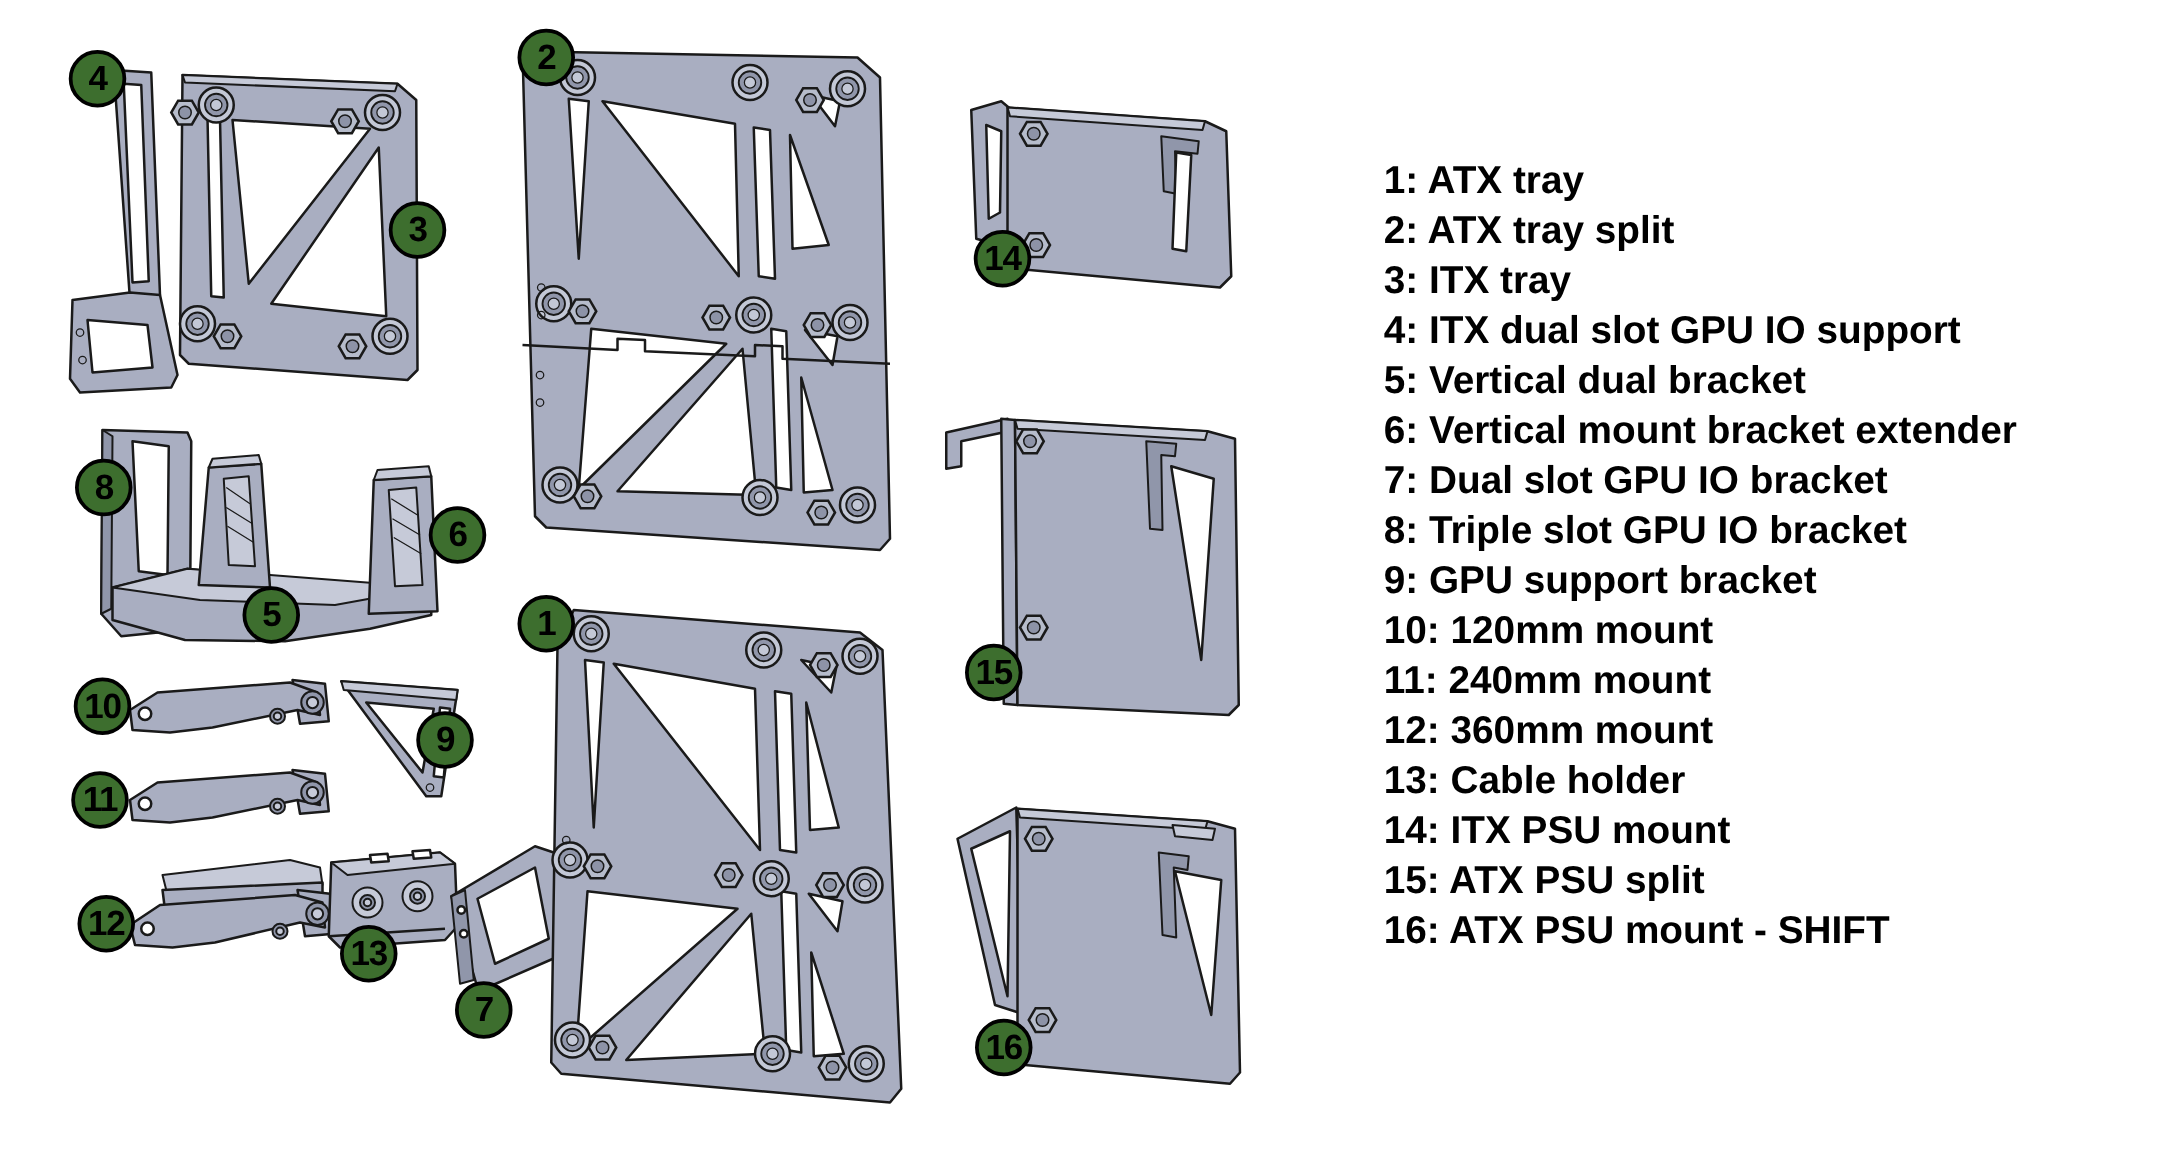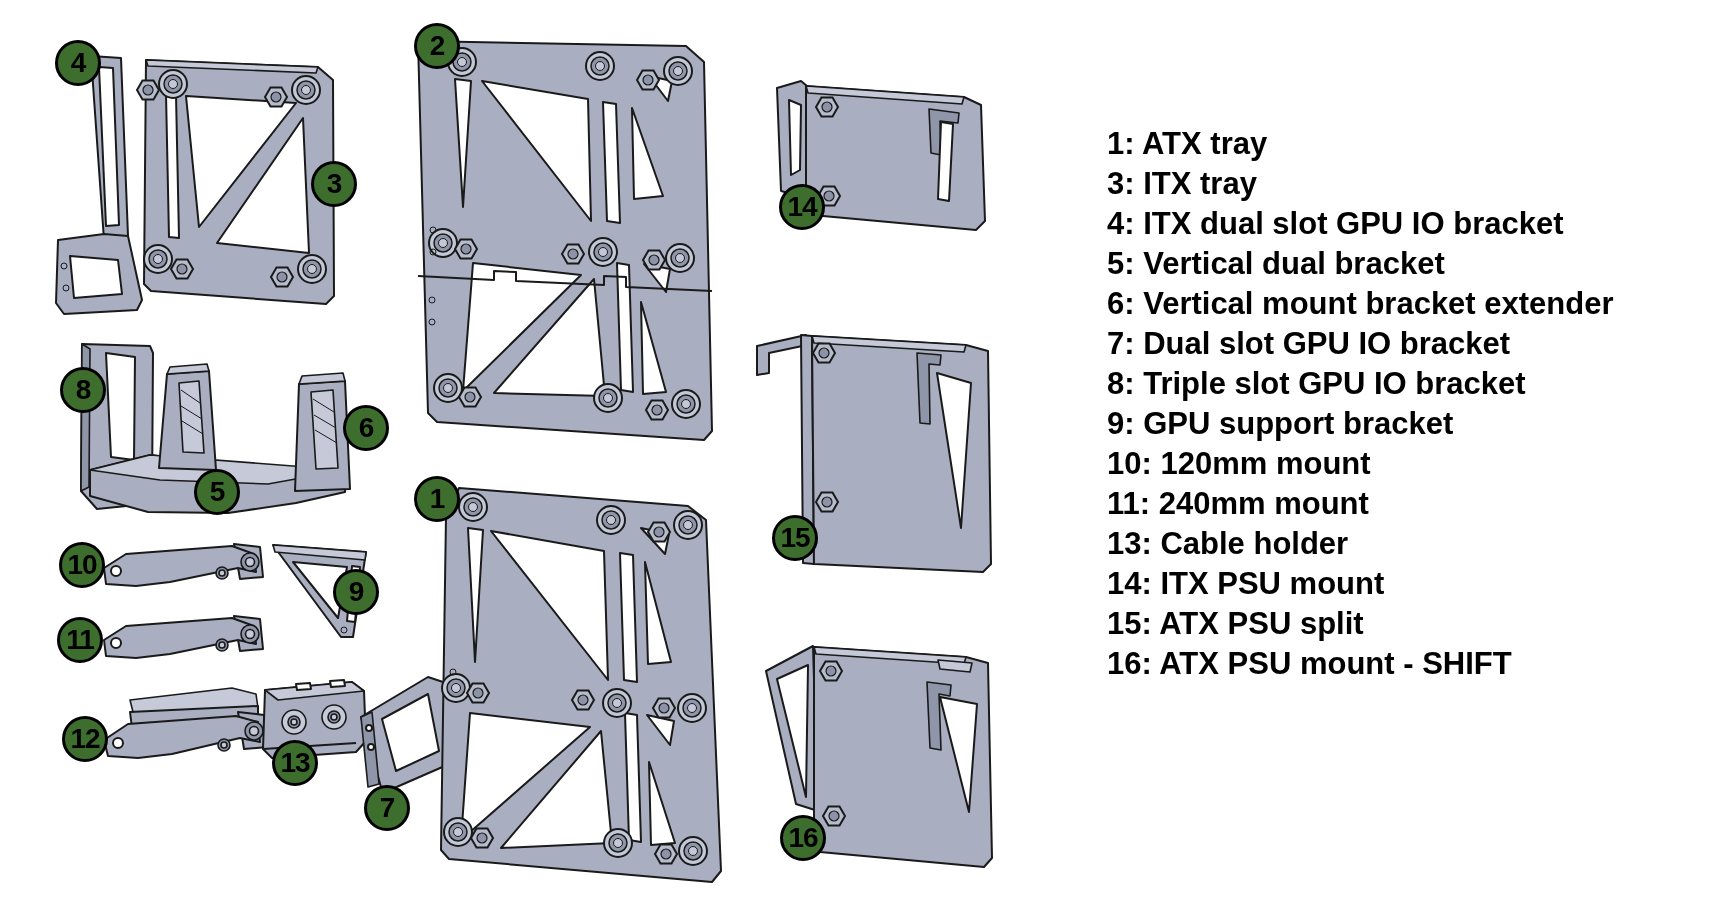--- a/index.html
+++ b/index.html
@@ -257,28 +257,30 @@
 <div class="badge" style="left:59px;top:542px">10</div>
 <div class="badge" style="left:57px;top:617px">11</div>
 <div class="badge" style="left:62px;top:716px">12</div>
 <div class="badge" style="left:272px;top:740px">13</div>
 <div class="badge" style="left:779px;top:184px">14</div>
 <div class="badge" style="left:772px;top:515px">15</div>
 <div class="badge" style="left:780px;top:815px">16</div>
 
 <div class="legend">
   <div class="legend-row">1: ATX tray</div>
+  <div class="legend-row">2: ATX tray split</div>
   <div class="legend-row">3: ITX tray</div>
-  <div class="legend-row">4: ITX dual slot GPU IO bracket</div>
+  <div class="legend-row">4: ITX dual slot GPU IO support</div>
   <div class="legend-row">5: Vertical dual bracket</div>
   <div class="legend-row">6: Vertical mount bracket extender</div>
   <div class="legend-row">7: Dual slot GPU IO bracket</div>
   <div class="legend-row">8: Triple slot GPU IO bracket</div>
   <div class="legend-row">9: GPU support bracket</div>
   <div class="legend-row">10: 120mm mount</div>
   <div class="legend-row">11: 240mm mount</div>
+  <div class="legend-row">12: 360mm mount</div>
   <div class="legend-row">13: Cable holder</div>
   <div class="legend-row">14: ITX PSU mount</div>
   <div class="legend-row">15: ATX PSU split</div>
   <div class="legend-row">16: ATX PSU mount - SHIFT</div>
 </div>
 
 </div>
 
 </body></html>

